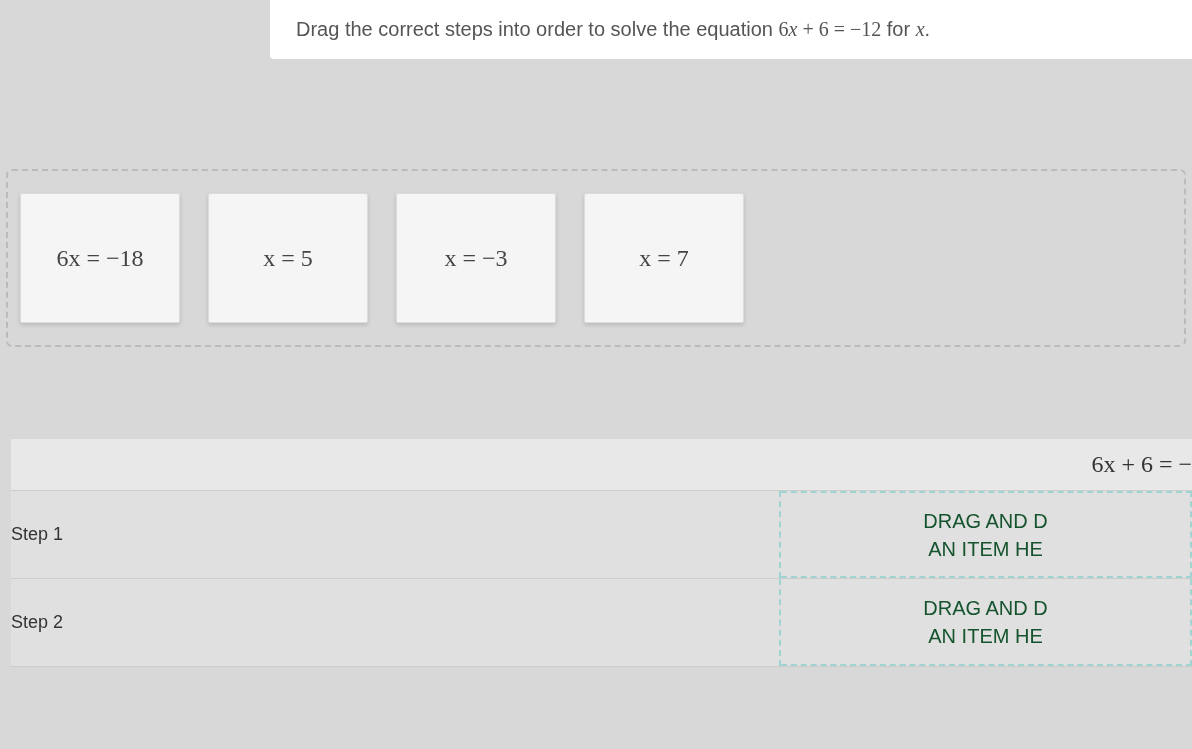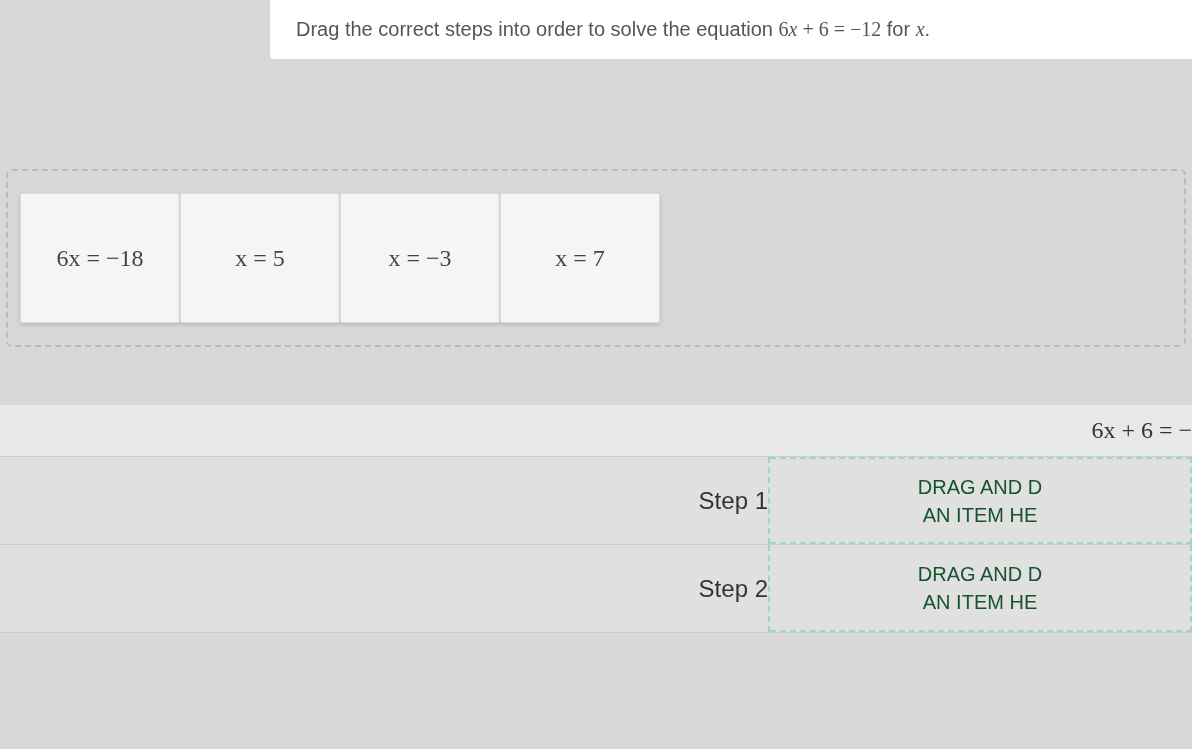--- a/index.html
+++ b/index.html
@@ -29,40 +29,42 @@
     }
     .math-expr {
       font-family: 'Times New Roman', serif;
     }
     .tiles-container {
       margin-top: 110px;
       border: 2px dashed #bbb;
       border-radius: 6px;
       padding: 22px 12px;
       display: flex;
+      gap: 28px;
       margin-left: 6px;
       margin-right: 6px;
     }
     .tile {
       background: #f5f5f5;
       border: 1px solid #ddd;
       box-shadow: 0 2px 4px rgba(0,0,0,0.15);
       width: 160px;
       height: 130px;
       display: flex;
       align-items: center;
       justify-content: center;
       font-family: 'Times New Roman', serif;
       font-size: 24px;
       color: #444;
       cursor: grab;
       border-radius: 2px;
     }
     .answer-area {
-      margin-top: 58px;
+      margin-top: 92px;
+      padding-left: 11px;
     }
     .equation-header {
       text-align: right;
       padding: 12px 0px 12px 0;
       font-family: 'Times New Roman', serif;
       font-size: 24px;
       color: #333;
       border-bottom: 1px solid #ccc;
       margin-left: 0;
       padding-left: 770px;
@@ -74,22 +76,22 @@
       display: flex;
       border-bottom: 1px solid #ccc;
       background: #e0e0e0;
       height: 88px;
       align-items: stretch;
     }
     .step-label-cell {
       width: 770px;
       display: flex;
       align-items: center;
-      justify-content: flex-end;
-      font-size: 24px;
+      justify-content: flex-start;
+      font-size: 18px;
       color: #333;
       border-right: 2px dashed #9fd4d0;
     }
     .drop-zone {
       flex: 1;
       display: flex;
       flex-direction: column;
       align-items: center;
       justify-content: center;
       border: 2px dashed #9fd4d0;

